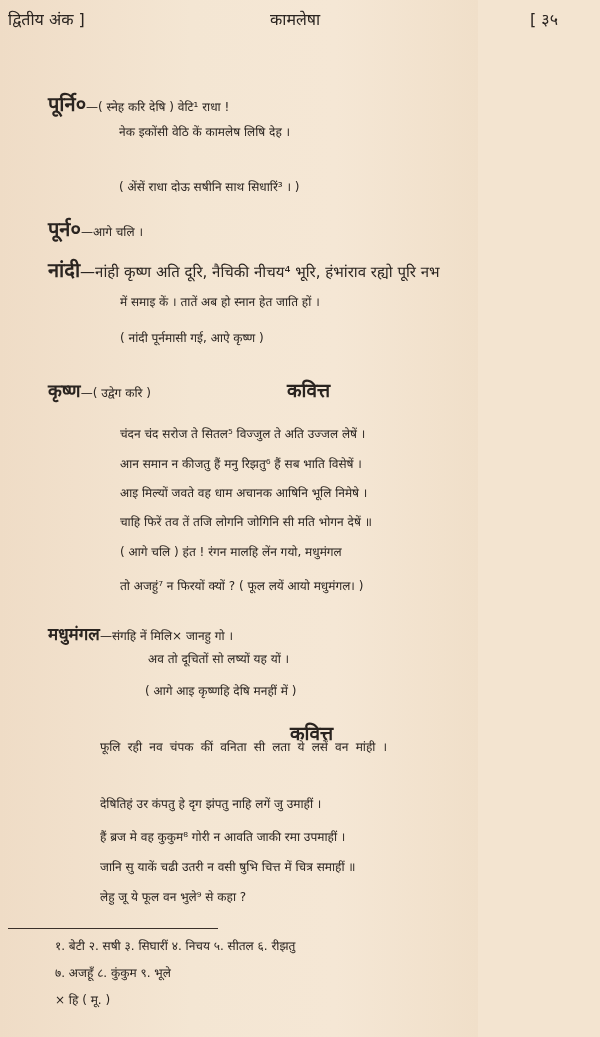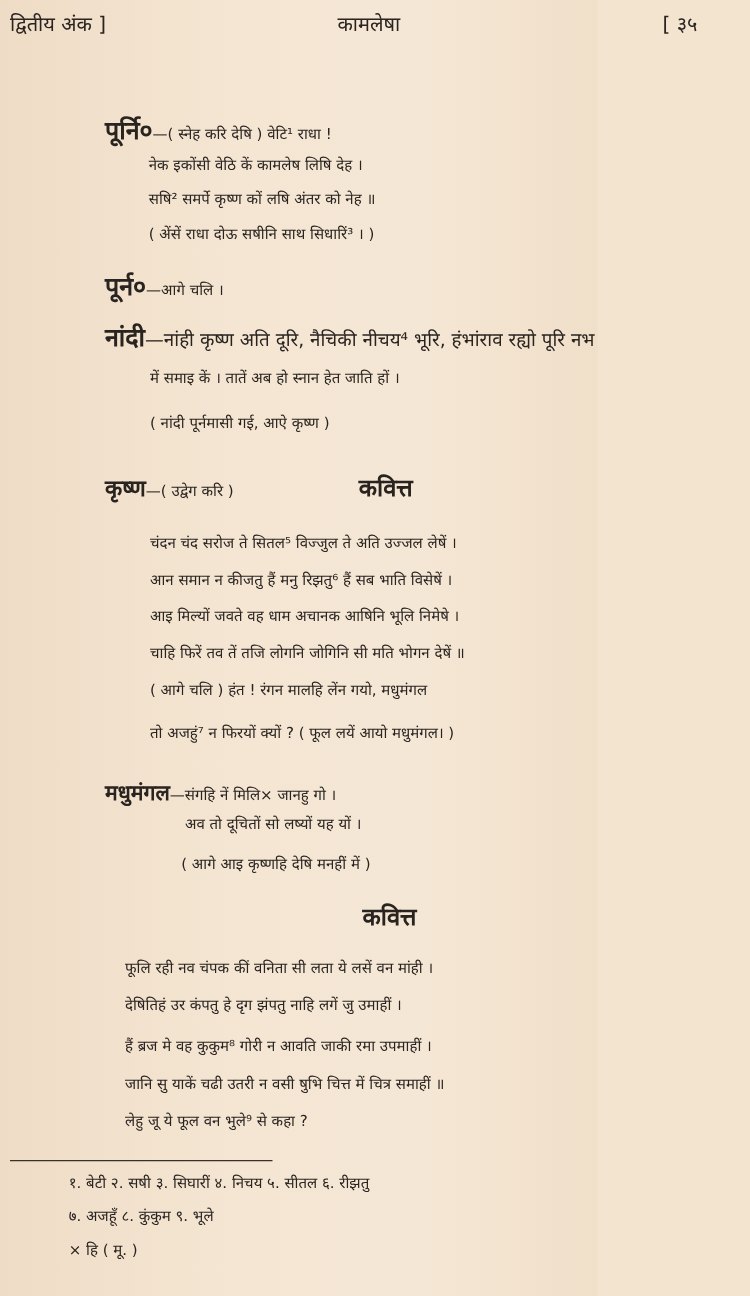--- a/index.html
+++ b/index.html
@@ -7,40 +7,39 @@
     width:600px; height:1037px; overflow:hidden;
     background:#f3e4d0;
     font-family:"DejaVu Sans", "Liberation Sans", sans-serif;
     color:#2a2420;
     position:relative;
   }
   .page { position:absolute; left:0; top:0; width:478px; height:1037px;
     background: linear-gradient(90deg, #efdcc6 0%, #f4e6d3 40%, #f5e7d5 70%, #f0dfc9 100%); }
   .abs { position:absolute; white-space:nowrap; }
   .hdr { font-size:16px; top:8px; }
-  .speaker { font-weight:bold; font-size:20px;margin-left:36px; }
+  .speaker { font-weight:bold; font-size:20px; }
   .t { font-size:12px; }
   .heading { font-weight:bold; font-size:19px; }
   .rule { position:absolute; left:8px; top:928px; width:210px; height:1px; background:#3a302a; }
   .fn { font-size:12px; }
 </style>
 </head>
 <body>
 
 <div class="page">
 
   <div class="abs hdr" style="left:8px;">द्वितीय अंक ]</div>
   <div class="abs hdr" style="left:270px;">कामलेषा</div>
   <div class="abs hdr" style="left:530px;">[ ३५</div>
 
   <div class="abs" style="left:48px; top:90px;">
     <span class="speaker">पूर्नि०</span><span class="t">—( स्नेह करि देषि ) वेटि¹ राधा !</span>
   </div>
   <div class="abs t" style="left:119px; top:123px;">नेक  इकोंसी वेठि कें  कामलेष  लिषि  देह ।</div>
-  <div class="abs t" style="left:119px; top:150px;">सषि² समर्पे कृष्ण कों लषि अंतर  को  नेह ॥</div>
   <div class="abs t" style="left:119px; top:178px;">( अेंसें राधा दोऊ सषीनि साथ  सिधारिं³ । )</div>
 
   <div class="abs" style="left:48px; top:215px;">
     <span class="speaker">पूर्न०</span><span class="t">—आगे चलि ।</span>
   </div>
 
   <div class="abs" style="left:48px; top:256px;">
     <span class="speaker">नांदी</span><span class="t" style="font-size:15px;">—नांही कृष्ण  अति दूरि, नैचिकी नीचय⁴ भूरि, हंभांराव रह्यो पूरि नभ</span>
   </div>
   <div class="abs t" style="left:120px; top:293px;">में समाइ कें । तातें अब हो स्नान हेत जाति  हों ।</div>
@@ -57,21 +56,21 @@
   <div class="abs t" style="left:120px; top:543px;">( आगे  चलि )  हंत  !  रंगन  मालहि  लेंन  गयो,  मधुमंगल</div>
   <div class="abs t" style="left:120px; top:577px;">तो  अजहुं⁷  न  फिरयों  क्यों  ?  ( फूल  लयें  आयो  मधुमंगल। )</div>
 
   <div class="abs" style="left:48px; top:622px;">
     <span class="speaker" style="font-size:17px;font-family:Liberation Serif, serif;">मधुमंगल</span><span class="t">—संगहि  नें  मिलि×  जानहु   गो ।</span>
   </div>
   <div class="abs t" style="left:148px; top:650px;">अव तो दूचितों सो लष्यों यह  यों ।</div>
   <div class="abs t" style="left:145px; top:682px;">( आगे आइ कृष्णहि देषि मनहीं में )</div>
 
   <div class="abs heading" style="left:290px; top:720px;">कवित्त</div>
-  <div class="abs t" style="left:100px; top:765px;">फूलि रही नव चंपक कीं वनिता  सी  लता ये  लसें वन मांही ।</div>
+  <div class="abs t" style="left:100px; top:738px;font-family:Liberation Mono, monospace;">फूलि रही नव चंपक कीं वनिता  सी  लता ये  लसें वन मांही ।</div>
   <div class="abs t" style="left:100px; top:795px;">देषितिहं  उर  कंपतु  हे  दृग  झंपतु  नाहि  लगें  जु  उमाहीं ।</div>
   <div class="abs t" style="left:100px; top:828px;">हैं ब्रज मे वह कुकुम⁸  गोरी न आवति   जाकी रमा  उपमाहीं ।</div>
   <div class="abs t" style="left:100px; top:858px;">जानि सु याकें चढी उतरी न वसी षुभि चित्त में चित्र  समाहीं ॥</div>
   <div class="abs t" style="left:100px; top:888px;">लेहु जू ये फूल वन भुले⁹ से कहा ?</div>
 
   <div class="rule"></div>
   <div class="abs fn" style="left:55px; top:937px;">१. बेटी   २. सषी   ३.  सिघारीं   ४.  निचय ५.  सीतल   ६.  रीझतु</div>
   <div class="abs fn" style="left:55px; top:964px;">७. अजहूँ   ८. कुंकुम  ९. भूले</div>
   <div class="abs fn" style="left:55px; top:991px;">× हि ( मू. )</div>
 </div>

